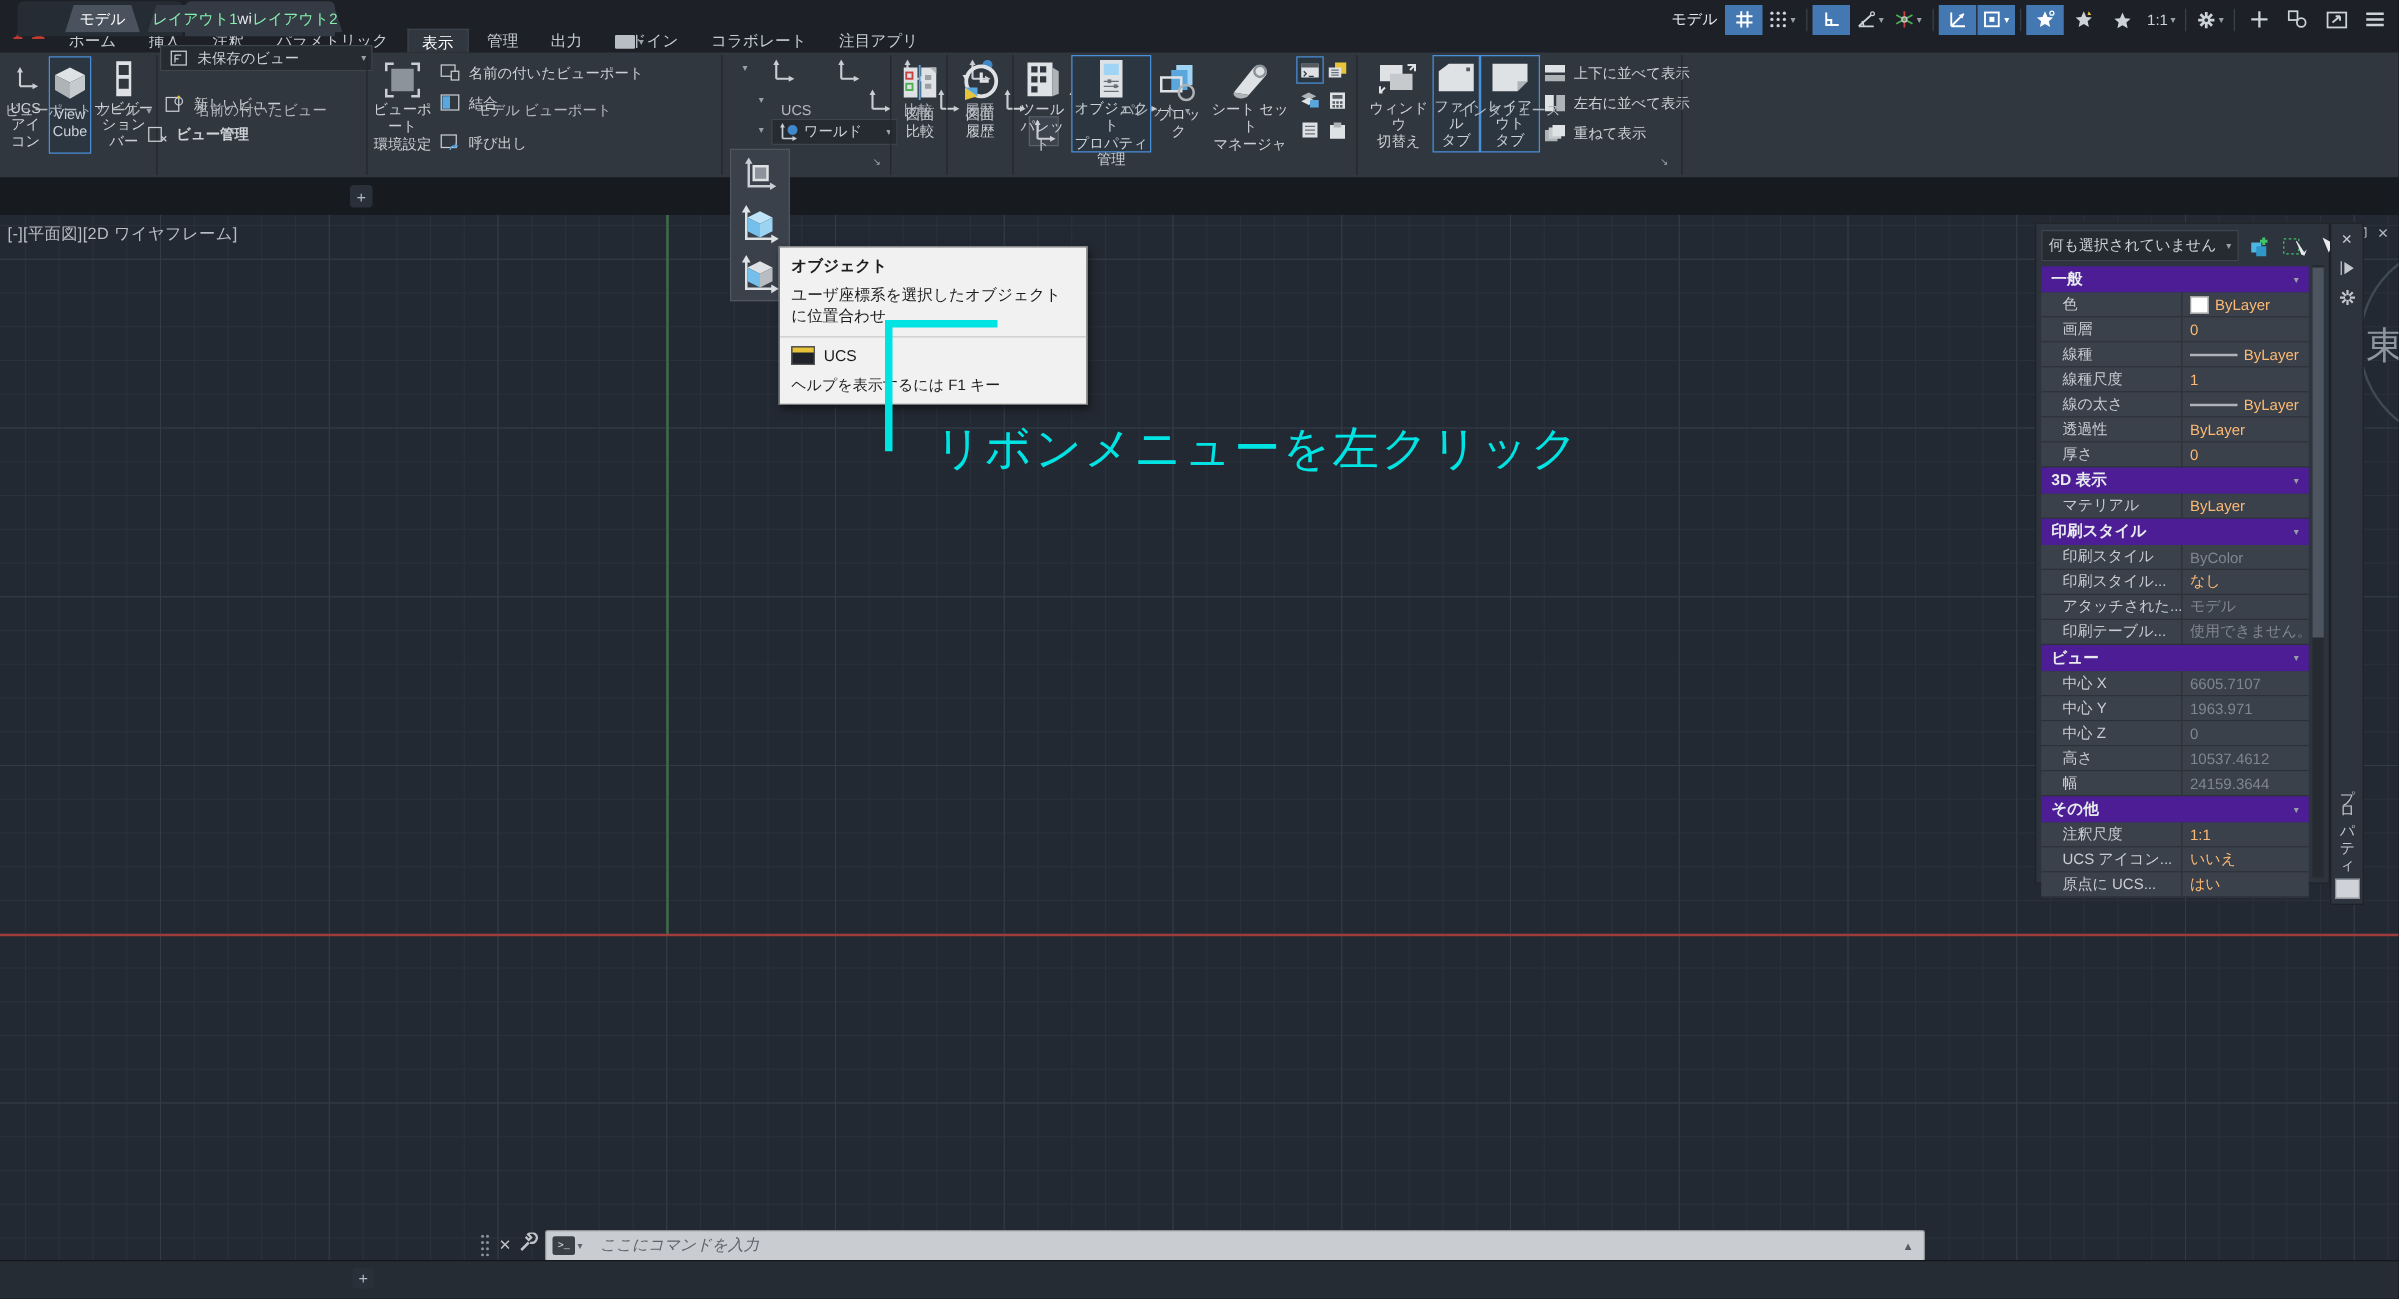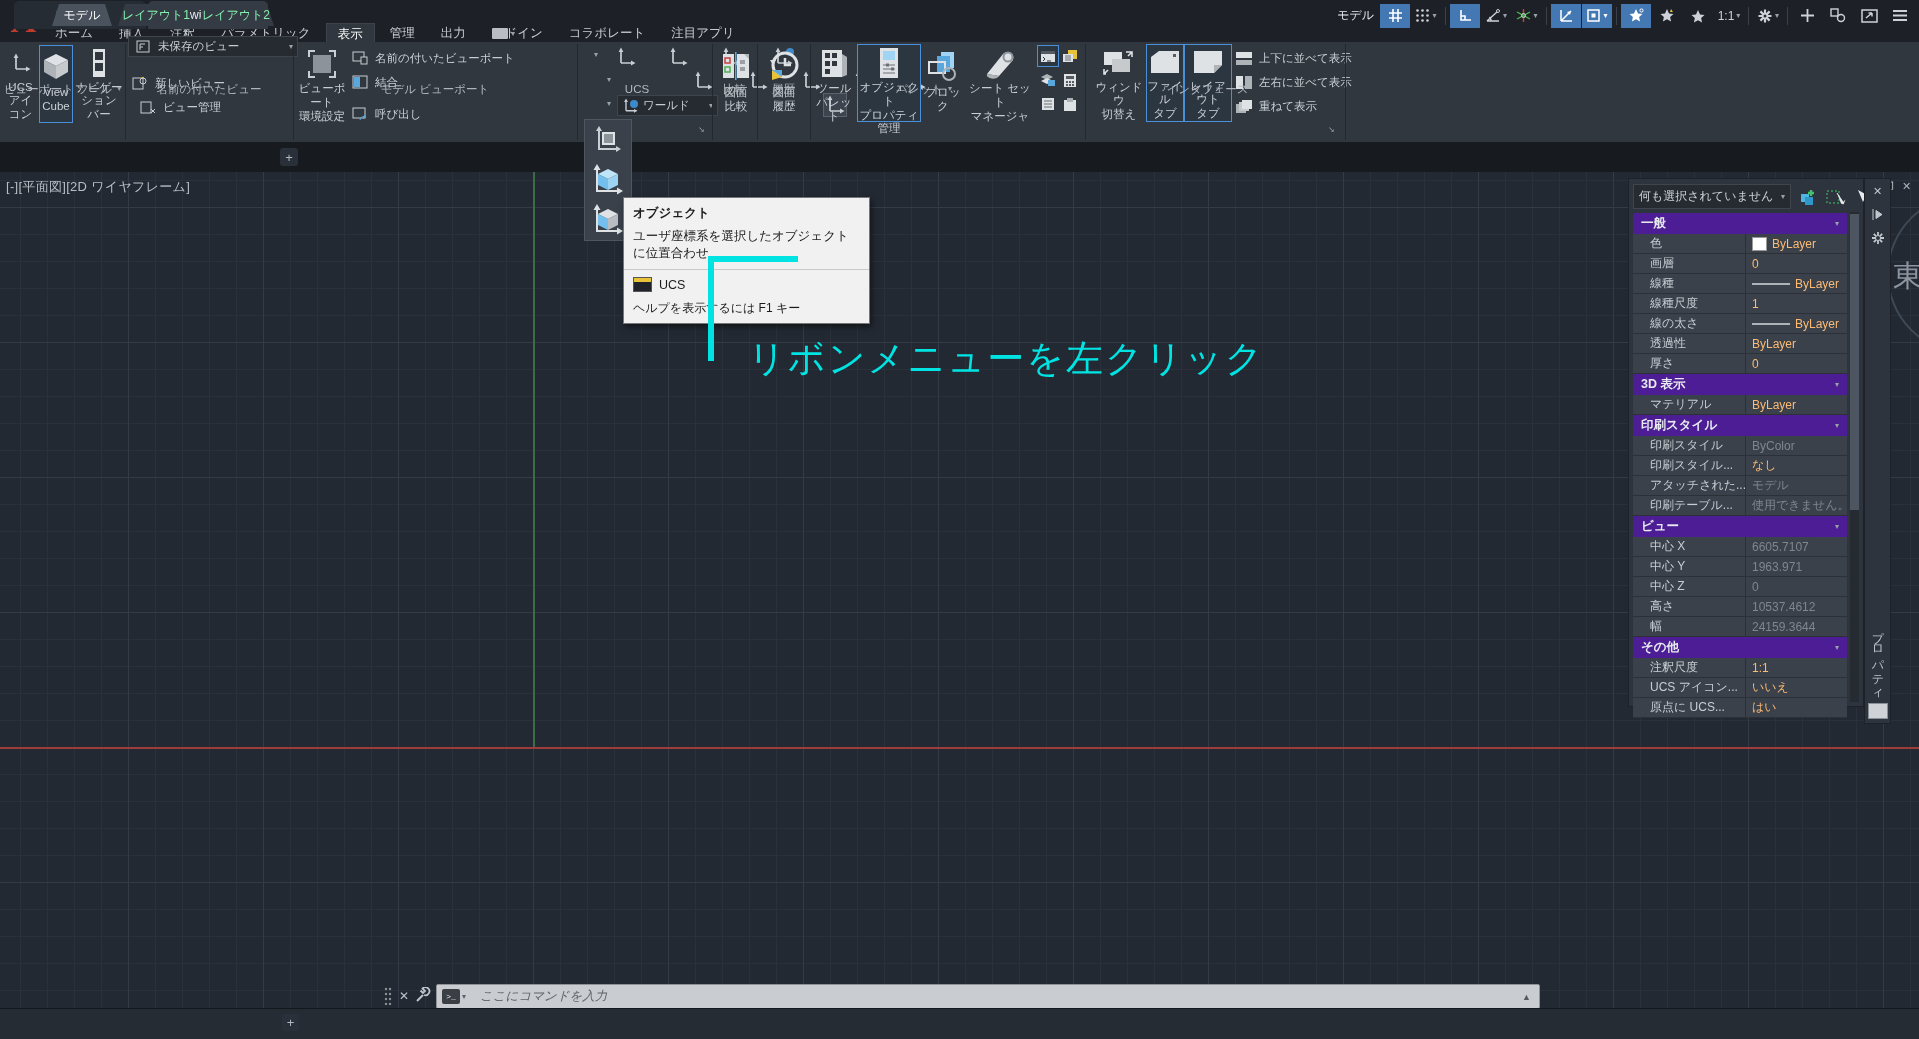--- a/index.html
+++ b/index.html
@@ -201,21 +201,21 @@
   <div class="rrow" style="left:130px;top:73px;">
     <span class="sico">
       <svg width="16" height="15" viewBox="0 0 16 15">
           <rect x="1" y="2" width="10" height="11" fill="none" stroke="#c9ced4"></rect>
           <circle cx="11" cy="5" r="3" fill="none" stroke="#c9ced4"></circle>
           <path d="M10 2 l1-1 1 1" stroke="#e8c33a" fill="none"></path>
         </svg>
     </span>
     <span>新しいビュー</span>
   </div>
-  <div class="rrow" style="left:138px;top:97px;">
+  <div class="rrow" style="left:116px;top:97px;font-weight:bold;">
     <span class="sico">
       <svg width="16" height="15" viewBox="0 0 16 15">
           <rect x="1" y="2" width="10" height="11" fill="none" stroke="#c9ced4"></rect>
           <path d="M11 9 l4 4 M11 13 l4 -4" stroke="#c9ced4" fill="none"></path>
         </svg>
     </span>
     <span>ビュー管理</span>
   </div>
   <div class="rlabel" style="left:125px;width:168px;">
     <span>名前の付いたビュー</span>

